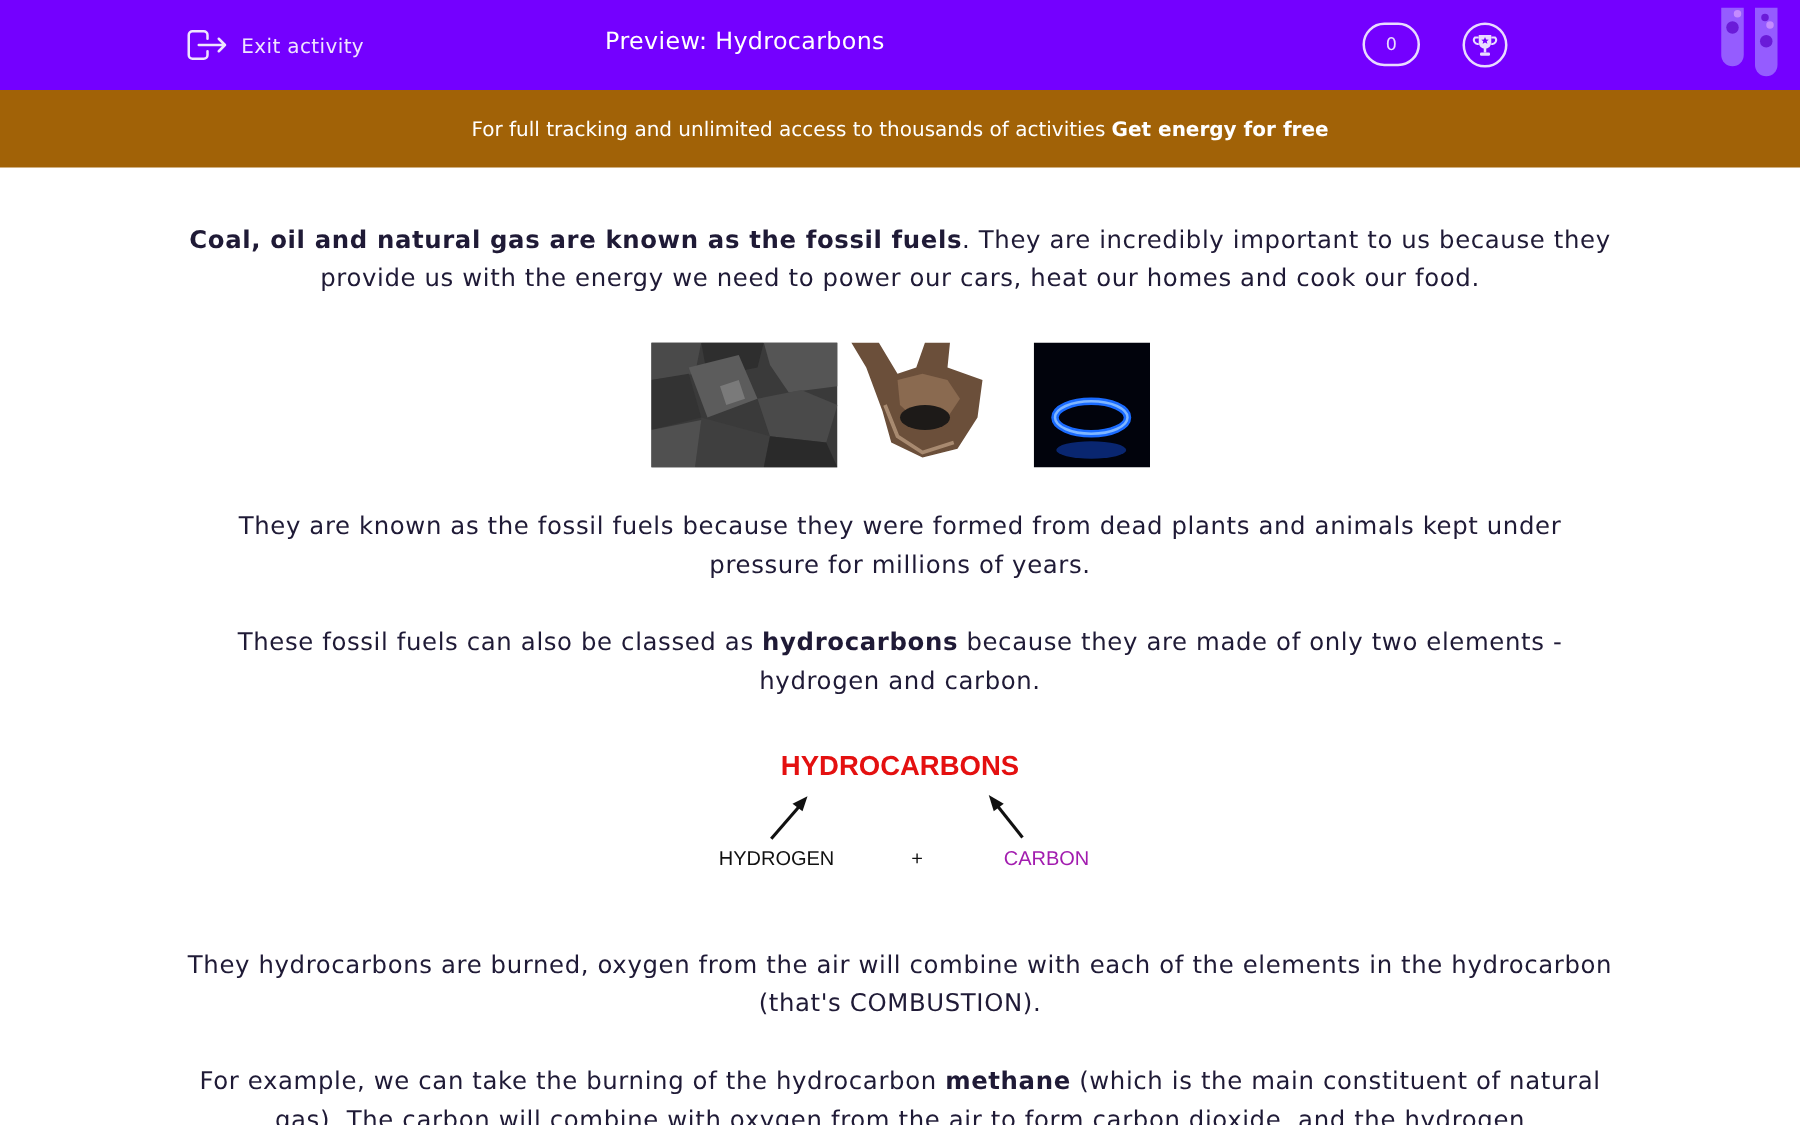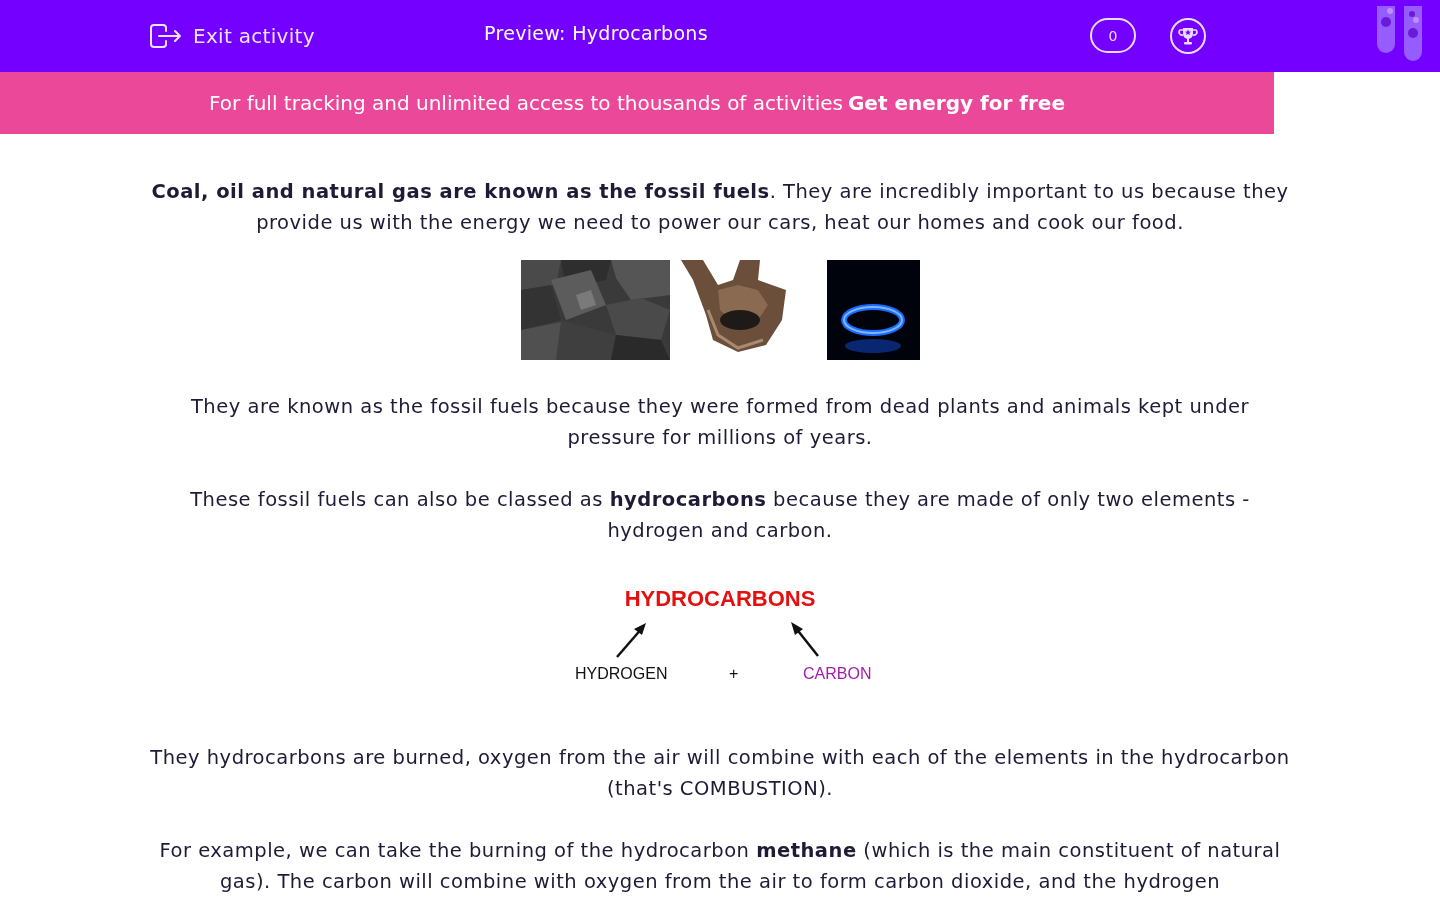--- a/index.html
+++ b/index.html
@@ -1,33 +1,33 @@
 <!DOCTYPE html>
 <html><head>
 <meta charset="utf-8">
 <style>
   * { box-sizing: border-box; margin: 0; padding: 0; }
   html, body { width: 1440px; height: 900px; overflow: hidden; background: #ffffff; }
   body { font-family: "DejaVu Sans", sans-serif; color: #1f1a36; position: relative; }
 
   .topbar { position: absolute; left: 0; top: 0; width: 1440px; height: 72px; background: #7400ff; }
   .exit { position: absolute; left: 149px; top: 22px; display: flex; align-items: center; gap: 10px; cursor: pointer; }
-  .exit-label { color: #efe4ff; font-size: 20px; letter-spacing: 0.3px; }
+  .exit-label { color: #efe4ff; font-size: 16px; letter-spacing: 0.3px; }
   .title { position: absolute; left: 0; width: 1192px; top: 22px; text-align: center; color: #ffffff; font-size: 19px; letter-spacing: 0.3px; pointer-events: none; }
   .title span { pointer-events: auto; }
   .score { position: absolute; left: 1090px; top: 18px; width: 46px; height: 35px; border: 2px solid #e9dcff; border-radius: 18px; color: #e9dcff; font-size: 14px; display: flex; align-items: center; justify-content: center; }
   .trophy { position: absolute; left: 1170px; top: 18px; width: 36px; height: 36px; border: 2px solid #e9dcff; border-radius: 50%; display: flex; align-items: center; justify-content: center; }
   .tubes { position: absolute; left: 1376px; top: 6px; }
 
-  .banner { position: absolute; left: 0; top: 72px; width: 1274px; height: 62px; background: #ec4899; color: #ffffff; font-size: 20px; display: flex; align-items: center; justify-content: center; gap: 5px; }
+  .banner { position: absolute; left: 0; top: 72px; width: 1440px; height: 62px; background: #a16207; color: #ffffff; font-size: 16px; display: flex; align-items: center; justify-content: center; gap: 5px; }
   .banner b { font-weight: bold; cursor: pointer; }
 
   .content { position: absolute; left: 150px; top: 176px; width: 1140px; text-align: center; font-size: 19.5px; line-height: 31px; letter-spacing: 0.5px; color: #1f1a36; }
   .content p b { font-weight: bold; }
-  .p1 { margin-bottom: 22px; }
+  .p1 { margin-bottom: 36px; }
   .images { display: flex; justify-content: center; align-items: center; height: 100px; margin-bottom: 31px; }
   .img { height: 100px; }
   .p2, .p3 { margin-bottom: 31px; }
   .diagram { position: relative; width: 340px; height: 120px; margin: 20px auto 45px auto; font-family: "Liberation Sans", sans-serif; letter-spacing: 0; }
   .d-title { position: absolute; left: 0; right: 0; top: 10px; text-align: center; color: #e41010; font-weight: bold; font-size: 22px; line-height: 24px; }
   .d-h { position: absolute; left: 14px; top: 88px; font-size: 16px; line-height: 18px; color: #111; margin-left: 11px; }
   .d-plus { position: absolute; left: 179px; top: 88px; font-size: 16px; line-height: 18px; color: #111; }
   .d-c { position: absolute; left: 253px; top: 88px; font-size: 16px; line-height: 18px; color: #a21caf; }
   .d-arrows { position: absolute; left: 0; top: 0; }
   .p4 { margin-bottom: 31px; }

